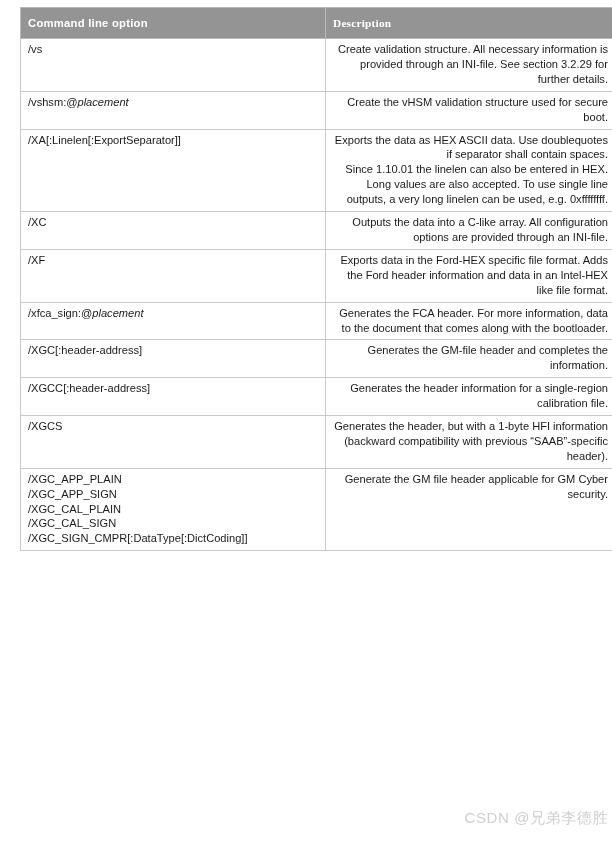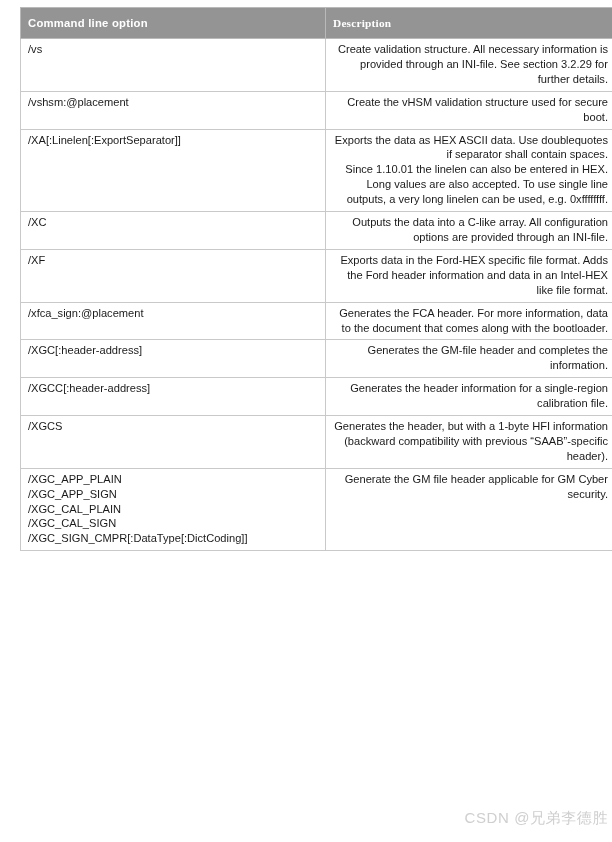--- a/index.html
+++ b/index.html
@@ -72,21 +72,21 @@
   }
 
   table.opts tbody td.opt {
     white-space: pre-line;
   }
   table.opts tbody td.desc {
     white-space: pre-line;
     text-align: right;
   }
 
-  .ital { }
+  .ital { font-style: italic; }
 
   .watermark {
     position: absolute;
     right: 16px;
     bottom: 14px;
     font-size: 15px;
     color: #cfcfcf;
     font-family: "Liberation Sans", sans-serif;
     letter-spacing: 0.04em;
     white-space: nowrap;

